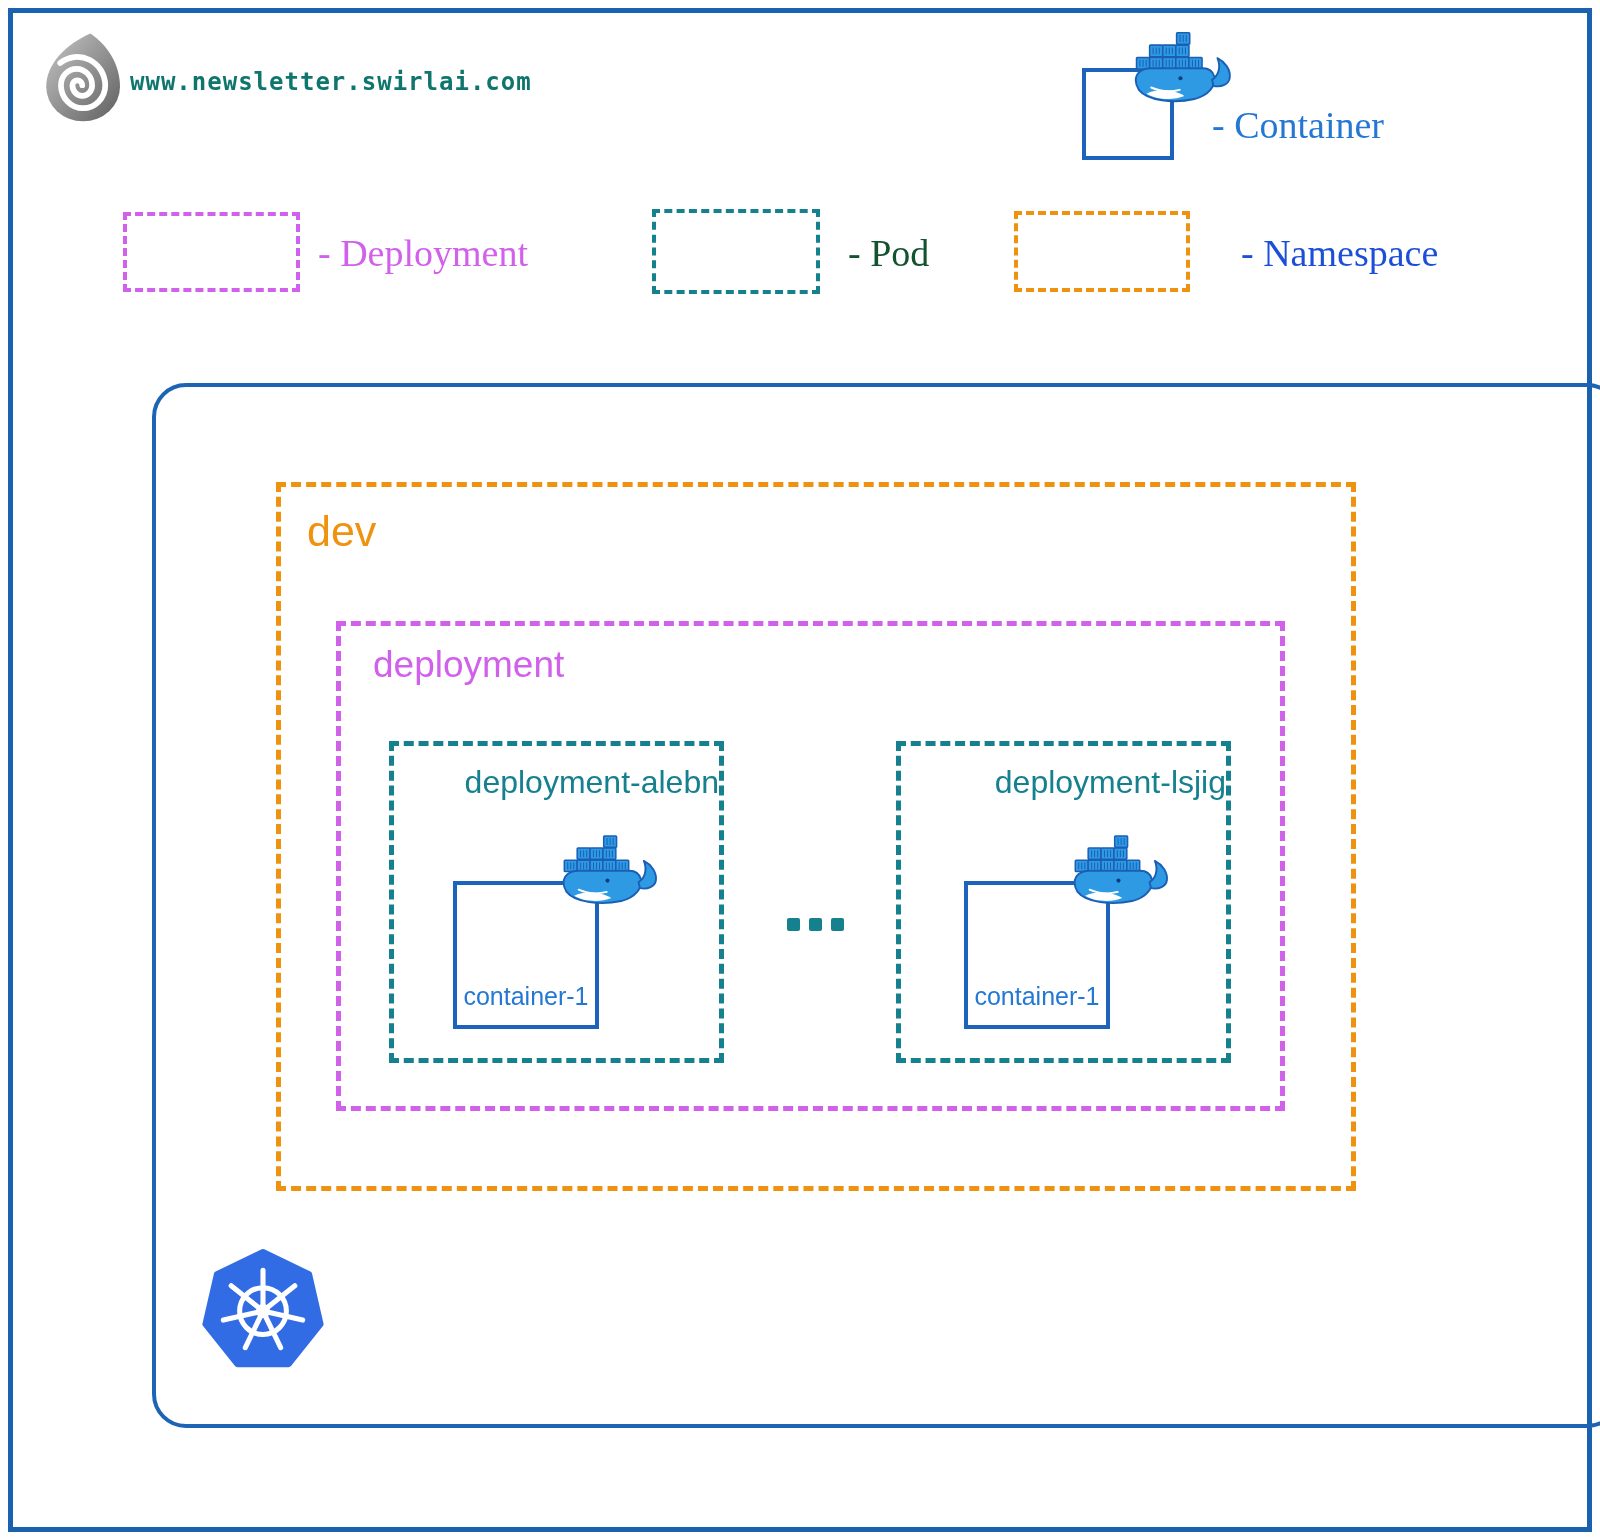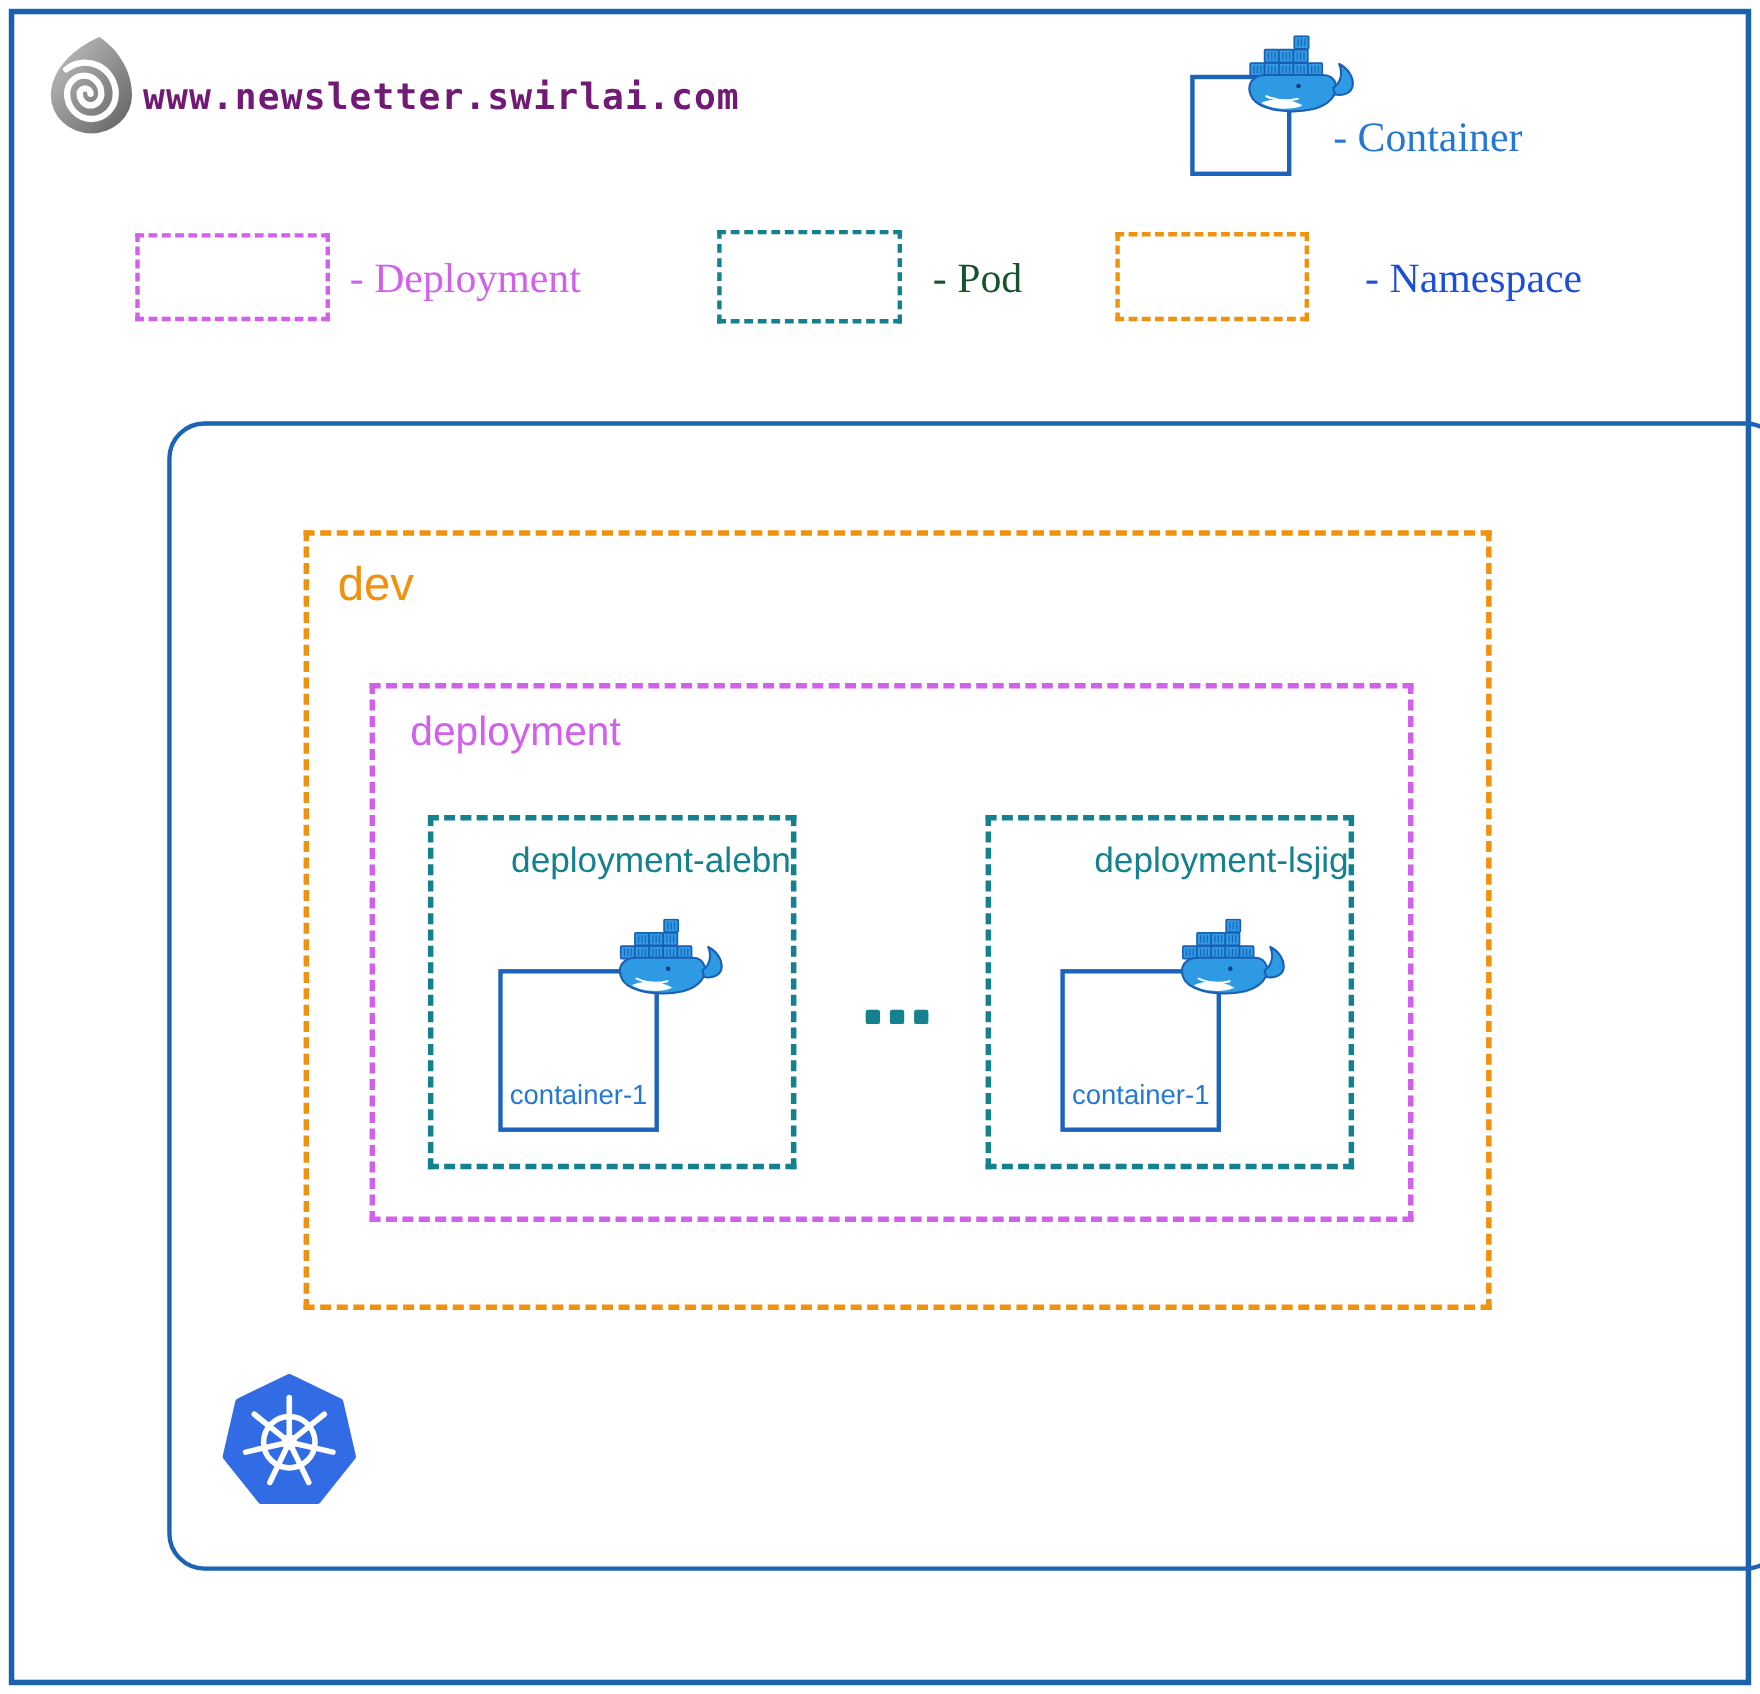--- a/index.html
+++ b/index.html
@@ -7,21 +7,21 @@
     position:relative; width:1600px; height:1540px; background:#ffffff;
     font-family:"Liberation Sans", sans-serif; overflow:hidden;
   }
   .frame{position:absolute; inset:8px; border:5px solid #1a61ae;}
 
   
   .swirl{position:absolute; left:38px; top:30px; width:82px; height:94px;}
   .site-url{
     position:absolute; left:130px; top:68px;
     font-family:"DejaVu Sans Mono","Liberation Mono",monospace;
-    font-weight:700; font-size:33px; letter-spacing:1px; color:#701a75;
+    font-weight:700; font-size:24px; letter-spacing:1px; color:#0f766e;
   }
 
   
   .lg-box{position:absolute; box-sizing:border-box;}
   .lg-container-box{left:1082px; top:68px; width:92px; height:92px; border:4px solid #1b63bb;}
   .whale{position:absolute;}
   .whale-legend{left:1131px; top:32px; width:102px; height:74px;}
   .lg-label{position:absolute; font-size:38px; white-space:nowrap;font-family:Liberation Serif, serif;}
   .lg-container-label{left:1212px; top:103px; color:#2478d4;}
   .lg-deploy-box{left:123px; top:212px; width:177px; height:80px; border:4px dashed #d160ea;}

